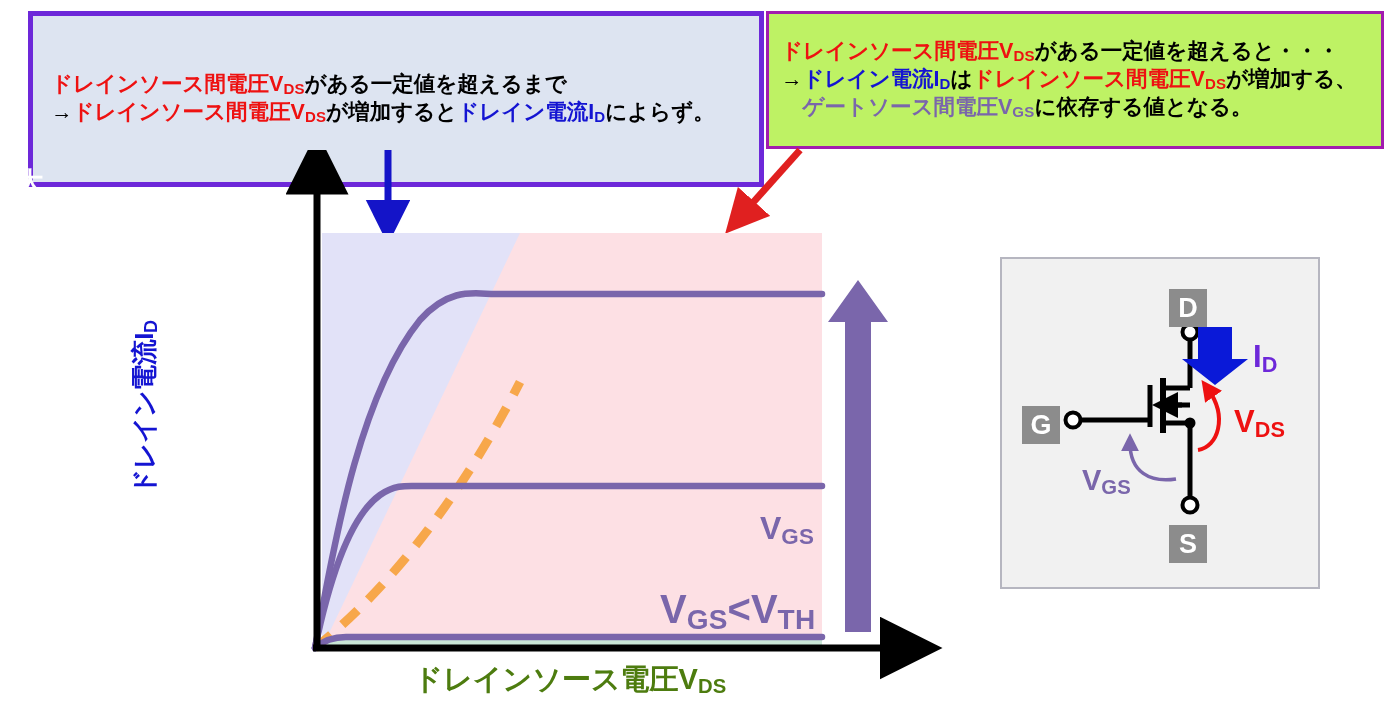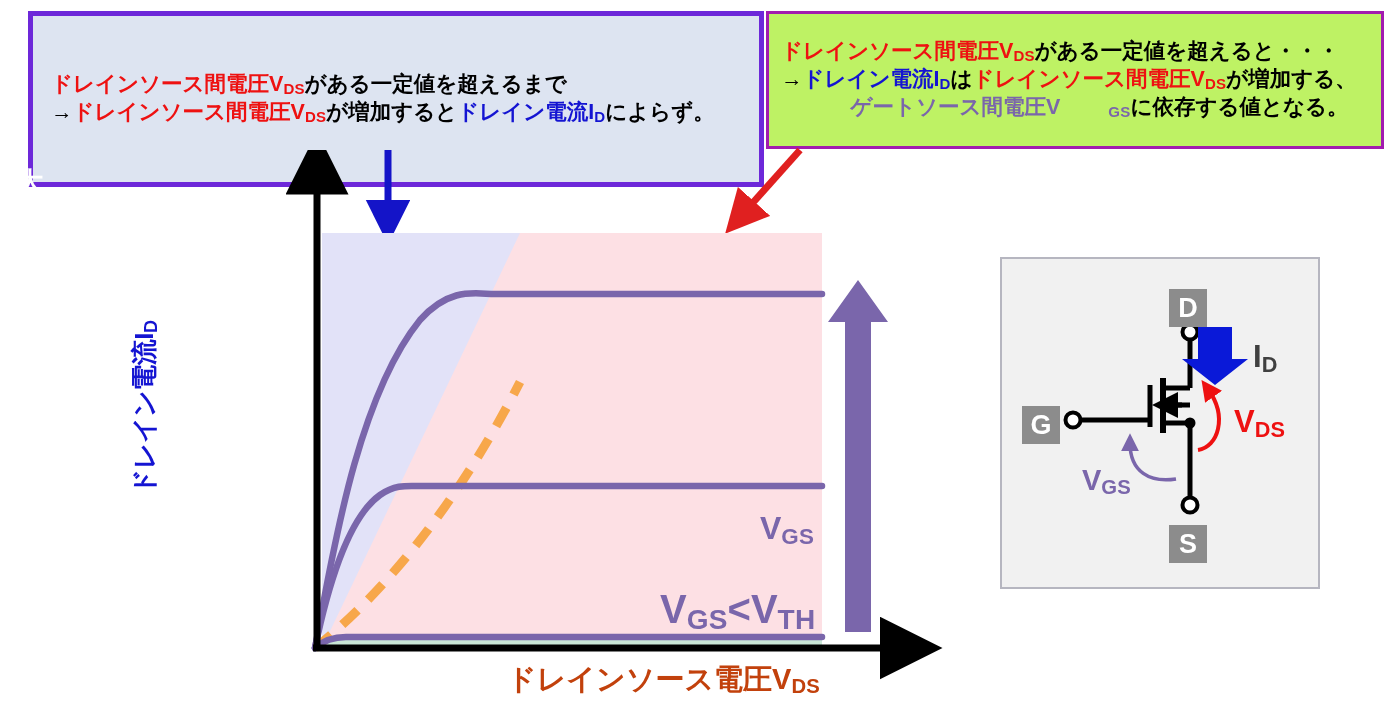--- a/index.html
+++ b/index.html
@@ -47,21 +47,21 @@
     width: 618px;
     height: 138px;
     background: #bef264;
     border: 3px solid #a21caf;
     padding-left: 12px;
     font-size: 21.5px;
   }
   .red   { color: #ee1111; }
   .blue  { color: #1414d2; }
   .black { color: #000000; }
-  .purple{ color: #7a66ab; margin-left: 48px; }
+  .purple{ color: #7a66ab; }
   .sub {
     font-size: 0.70em;
     vertical-align: -0.22em;
     letter-spacing: 0.2px;
   }
 
   
   #graph {
     position: absolute;
     left: 0;
@@ -111,22 +111,22 @@
     font-size: 26px;
     white-space: nowrap;
     letter-spacing: -0.5px;
   }
   
   #xlabel {
     position: absolute;
     left: 320px;
     top: 510px;
     width: 500px;
-    text-align: right;
-    color: #c2410c;
+    text-align: center;
+    color: #4d7c0f;
     font-weight: bold;
     font-size: 29px;
     white-space: nowrap;
   }
 
   
   #vgs-label {
     position: absolute;
     left: 760px;
     top: 360px;
@@ -189,21 +189,21 @@
   }
   #term-d { left: 1169px; top: 289px; }
   #term-g { left: 1022px; top: 406px; }
   #term-s { left: 1169px; top: 525px; }
 
   .circ-label {
     position: absolute;
     font-weight: bold;
     white-space: nowrap;
   }
-  #lbl-id  { left: 1253px; top: 339px; color: #404040; font-size: 31px; }
+  #lbl-id  { left: 1253px; top: 339px; color: #6d28d9; font-size: 31px; }
   #lbl-vds { left: 1234px; top: 404px; color: #ee1111; font-size: 31px; }
   #lbl-vgs { left: 1082px; top: 464px; color: #7a66ab; font-size: 29px; }
 
   svg { display: block; }
 </style>
 </head>
 <body>
 
 <div id="stage">
 

